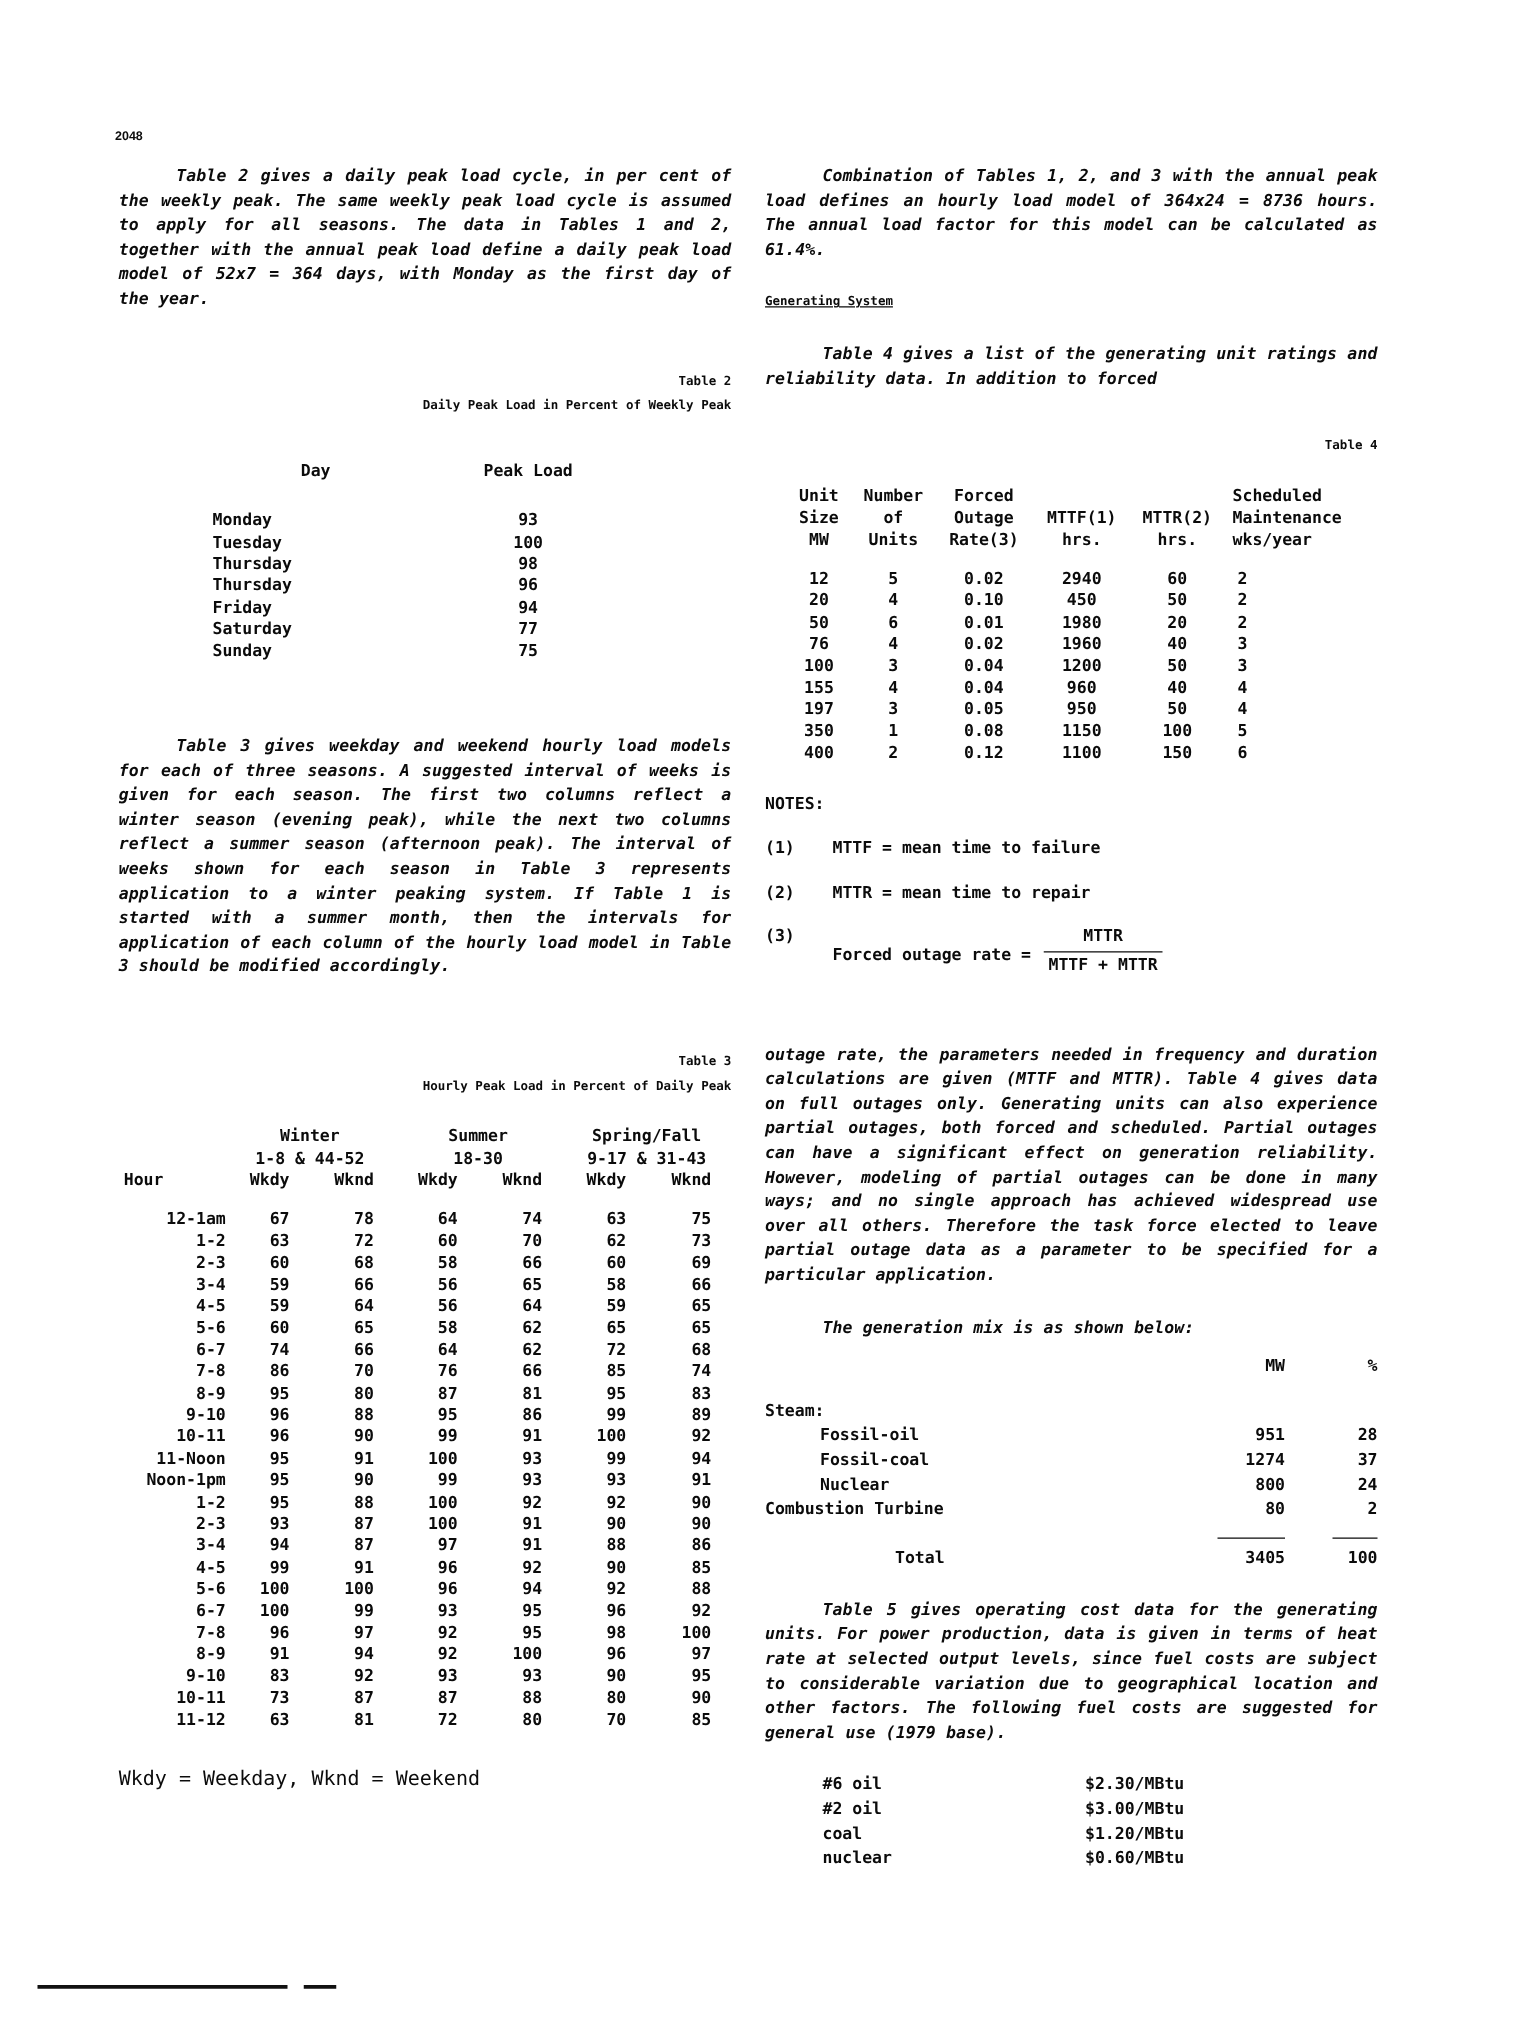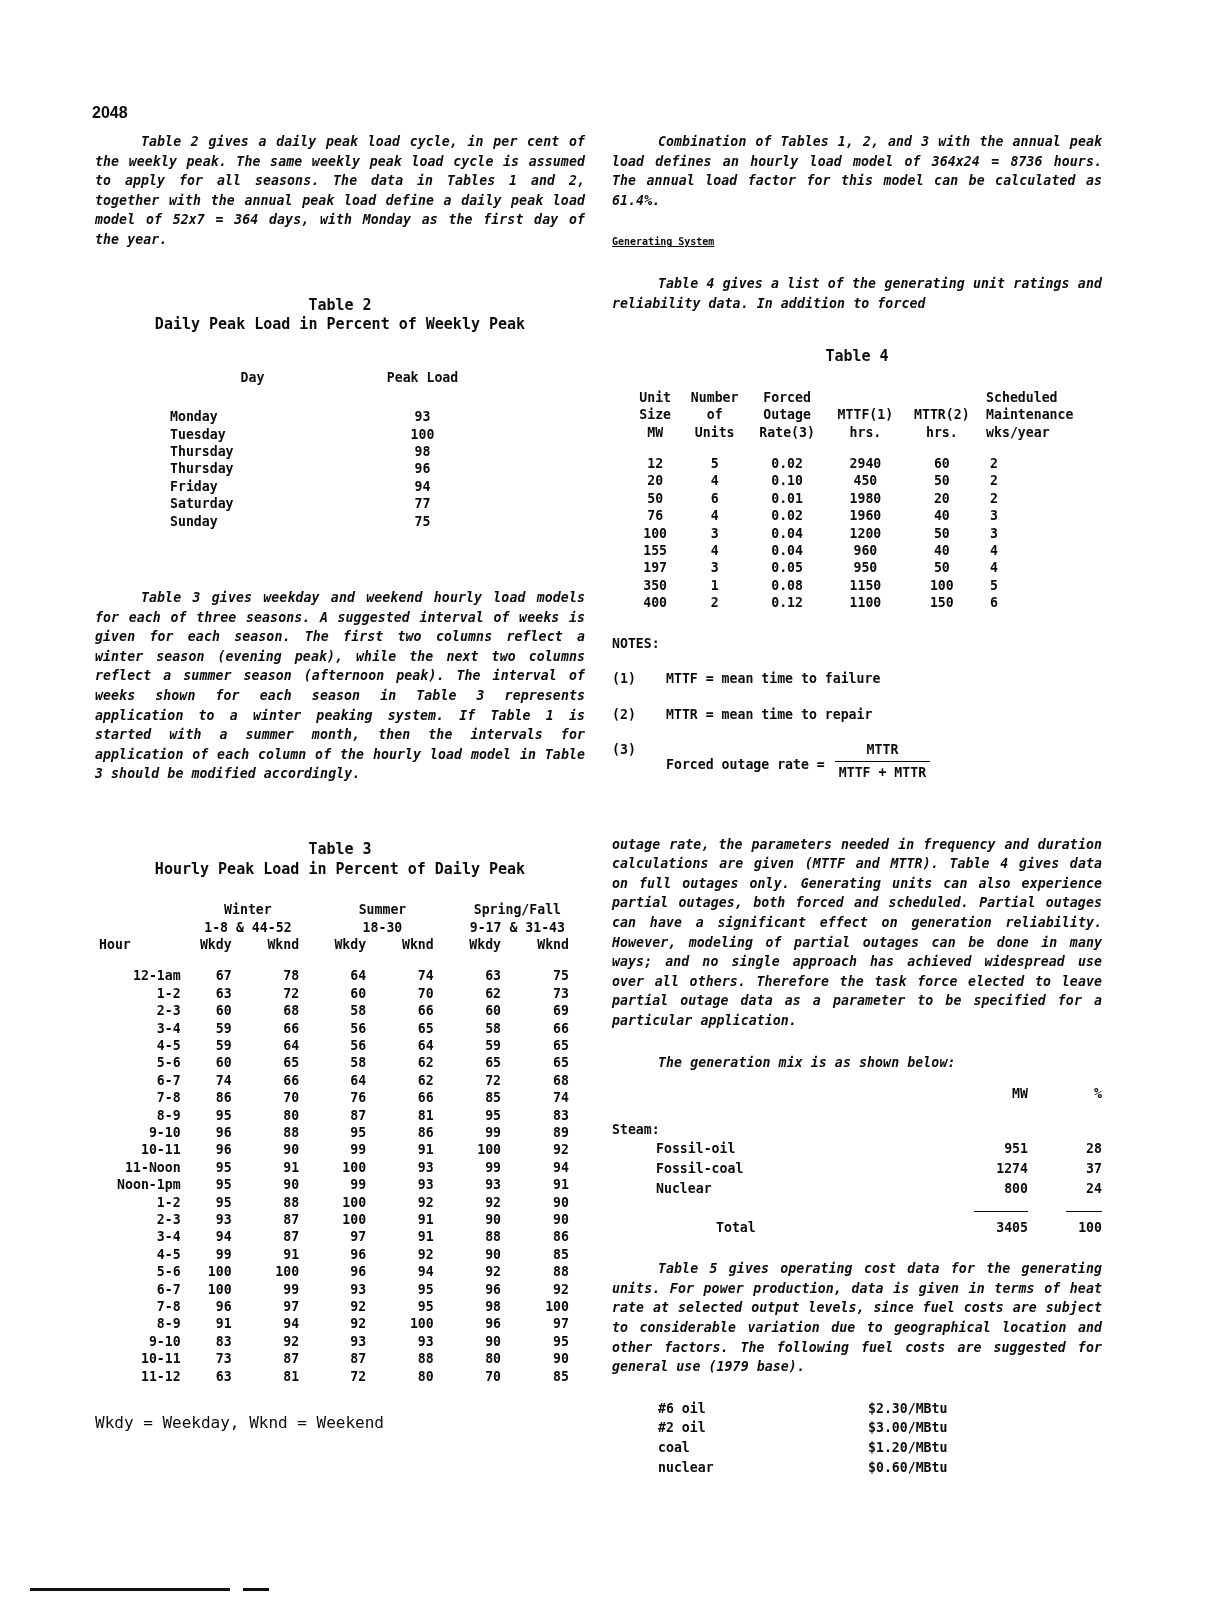--- a/index.html
+++ b/index.html
@@ -9,21 +9,21 @@
     font-family:"DejaVu Sans Mono", monospace;
     color:#0b0b0b;
     position:relative;
     overflow:hidden;
   }
   .page { position:absolute; inset:0; }
 
   .folio {
     position:absolute; left:92px; top:104px;
     font-family:"Liberation Sans", sans-serif;
-    font-weight:bold; font-size:16px; letter-spacing:0px;
+    font-weight:bold; font-size:10px; letter-spacing:0px;
   }
 
   .col { position:absolute; top:132px; width:490px; }
   .col-left  { left:95px; }
   .col-right { left:612px; }
 
   p.para {
     margin:0 0 0 0;
     font-size:13.2px;
     line-height:19.6px;
@@ -39,21 +39,21 @@
   .gap-l { height:34px; }
   .gap-xl { height:46px; }
 
   .heading-ul {
     font-size:10px; font-weight:bold;
     text-decoration:underline;
     line-height:19.6px;
   }
 
   .tbl-title {
-    text-align:center; font-size:15px; font-weight:bold;
+    text-align:right; font-size:10px; font-weight:bold;
     line-height:19.6px;
   }
 
   table.data { border-collapse:collapse; font-size:13.2px; font-weight:bold; }
   table.data td, table.data th {
     padding:0; font-weight:bold; line-height:17.4px;
     white-space:pre; font-size:13.2px;
   }
 
   
@@ -623,20 +623,25 @@
         <tr>
           <td class="lbl indent1">Fossil-coal</td>
           <td class="mw">1274</td>
           <td class="pc">37</td>
         </tr>
         <tr>
           <td class="lbl indent1">Nuclear</td>
           <td class="mw">800</td>
           <td class="pc">24</td>
         </tr>
+        <tr>
+          <td class="lbl">Combustion Turbine</td>
+          <td class="mw">80</td>
+          <td class="pc">2</td>
+        </tr>
         <tr class="rule">
           <td class="lbl"></td>
           <td class="mw"><span></span></td>
           <td class="pc"><span></span></td>
         </tr>
         <tr>
           <td class="total-lbl">Total</td>
           <td class="mw">3405</td>
           <td class="pc">100</td>
         </tr>

